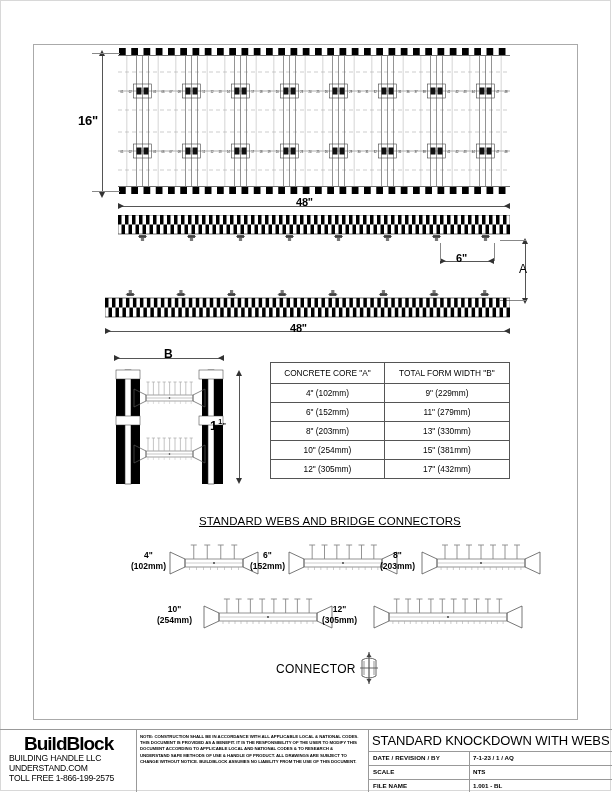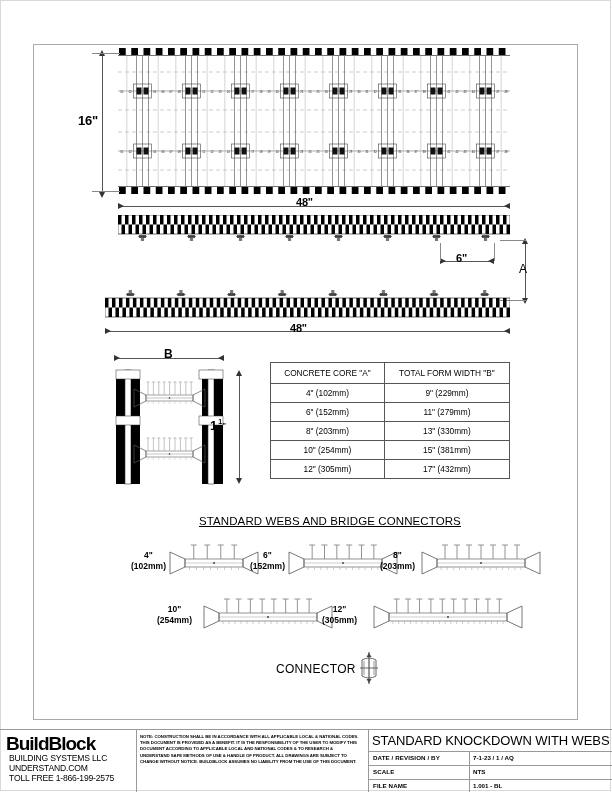--- a/index.html
+++ b/index.html
@@ -27,21 +27,21 @@
   .spec-table th{font-size:8.3px;font-weight:normal;padding:5px 2px;}
 
   .section-title{position:absolute;font-size:11.5px;letter-spacing:.1px;text-decoration:underline;white-space:nowrap;}
 
   .web-cap{position:absolute;font-size:8.5px;font-weight:bold;text-align:center;line-height:11px;white-space:nowrap;}
   .connector-lbl{position:absolute;font-size:12px;letter-spacing:.3px;}
 
   
   .tb{position:absolute;left:0;top:729px;width:612px;height:63px;border-top:1px solid #999;box-sizing:border-box;}
   .tb-logo{position:absolute;left:4px;top:2px;width:132px;height:60px;}
-  .tb-brand{font-size:19px;font-weight:bold;letter-spacing:-1px;line-height:19px;margin:2px 0 0 2px;}
+  .tb-brand{font-size:19px;font-weight:bold;letter-spacing:-1px;line-height:19px;margin:2px 0 0 20px;}
   .tb-l2{font-size:8.6px;margin-left:5px;line-height:10px;letter-spacing:-.2px;}
   .tb-note{position:absolute;left:137px;top:2px;width:228px;height:60px;font-size:4.35px;line-height:6.2px;letter-spacing:-.05px;padding:2px 2px 0 3px;box-sizing:border-box;font-weight:bold;}
   .tb-vline{position:absolute;top:0;width:1px;height:63px;background:#999;}
   .tb-right{position:absolute;left:369px;top:0;width:243px;height:63px;}
   .tb-title{position:absolute;left:3px;top:3px;font-size:13px;letter-spacing:-.1px;white-space:nowrap;}
   .tb-row{position:absolute;left:0;width:243px;height:13px;border-top:1px solid #999;}
   .tb-key{position:absolute;left:4px;top:2px;font-size:6.2px;font-weight:bold;letter-spacing:.1px;}
   .tb-val{position:absolute;left:104px;top:2px;font-size:6.2px;font-weight:bold;}
   .tb-div{position:absolute;left:100px;top:0;width:1px;height:13px;background:#999;}
 </style>
@@ -982,21 +982,21 @@
       <path d="M15 1 l-2.5 4 h5 Z" fill="#444"></path>
       <path d="M15 31 l-2.5 -4 h5 Z" fill="#444"></path>
       <line x1="10" y1="9" x2="10" y2="23" stroke="#666" stroke-width="0.7"></line>
       <line x1="20" y1="9" x2="20" y2="23" stroke="#666" stroke-width="0.7"></line>
     </svg>
   </div>
 
   <div class="tb">
     <div class="tb-logo">
       <div class="tb-brand">BuildBlock</div>
-      <div class="tb-l2">BUILDING SYSTEMS LLC</div>
+      <div class="tb-l2">BUILDING HANDLE LLC</div>
       <div class="tb-l2">UNDERSTAND.COM</div>
       <div class="tb-l2">TOLL FREE 1-866-199-2575</div>
     </div>
     <div class="tb-vline" style="left:136px;"></div>
     <div class="tb-note">NOTE: CONSTRUCTION SHALL BE IN ACCORDANCE WITH ALL APPLICABLE LOCAL &amp; NATIONAL CODES. THIS DOCUMENT IS PROVIDED AS A BENEFIT. IT IS THE RESPONSIBILITY OF THE USER TO MODIFY THIS DOCUMENT ACCORDING TO APPLICABLE LOCAL AND NATIONAL CODES &amp; TO RESEARCH &amp; UNDERSTAND SAFE METHODS OF USE &amp; HANDLE OF PRODUCT. ALL DRAWINGS ARE SUBJECT TO CHANGE WITHOUT NOTICE. BUILDBLOCK ASSUMES NO LIABILITY FROM THE USE OF THIS DOCUMENT.</div>
     <div class="tb-vline" style="left:368px;"></div>
     <div class="tb-right">
       <div class="tb-title">STANDARD KNOCKDOWN WITH WEBS</div>
       <div id="tb-rows">
           <div class="tb-row" style="top: 21px;">

